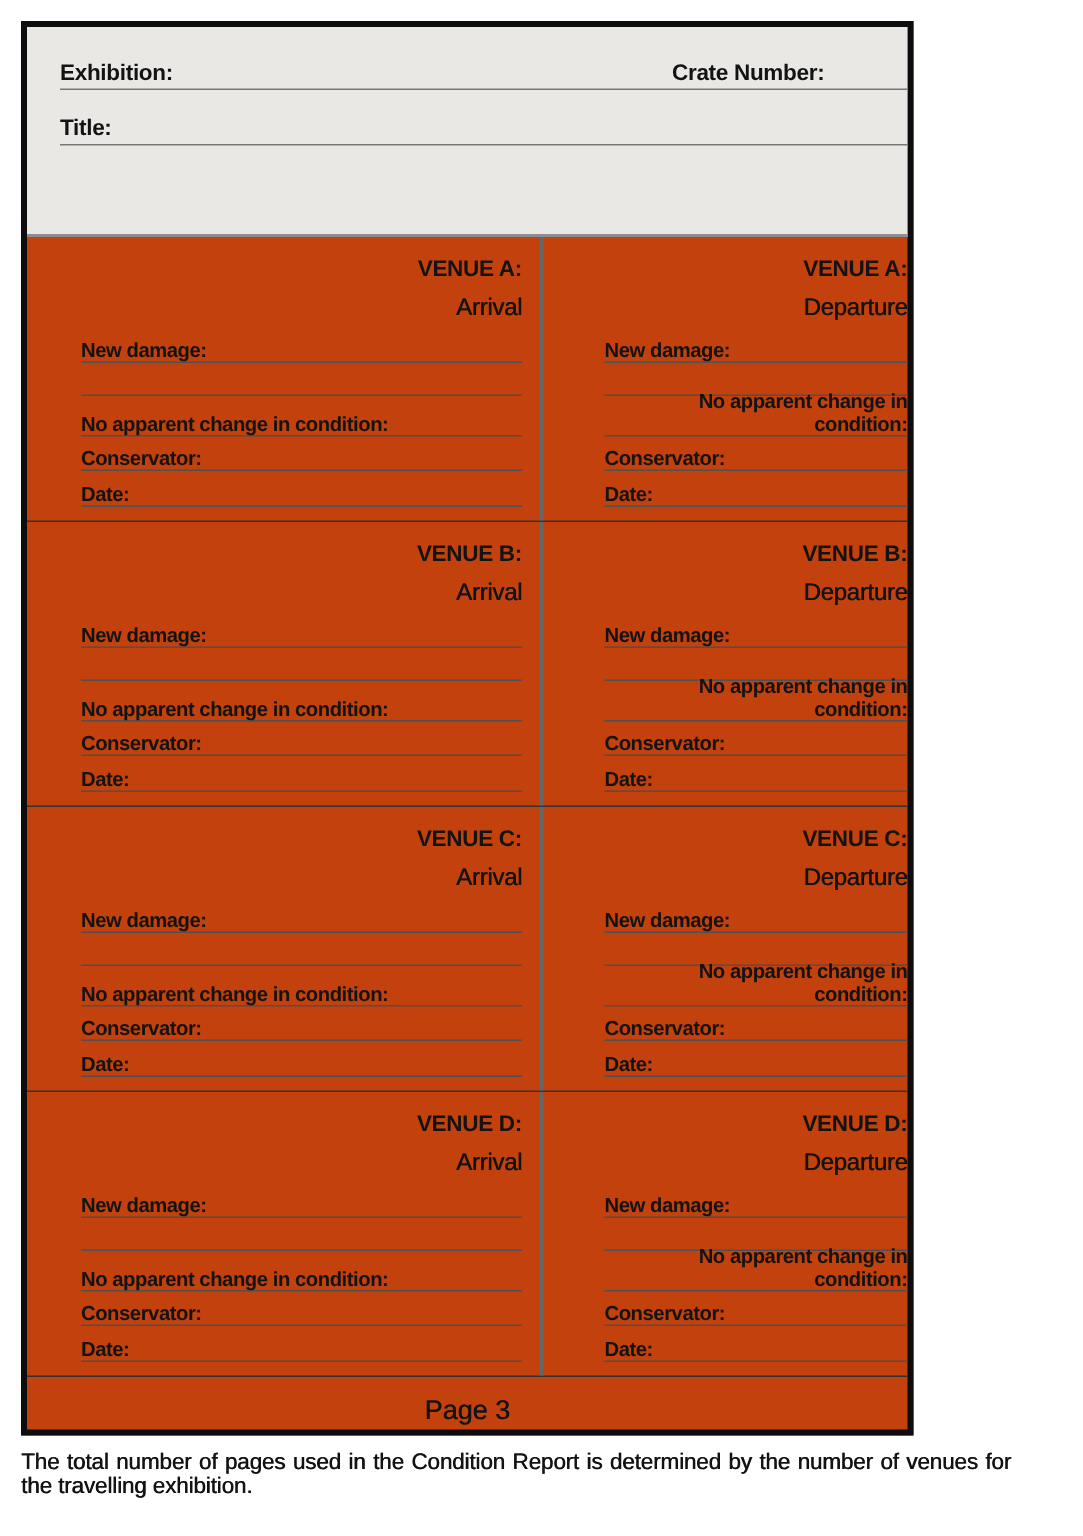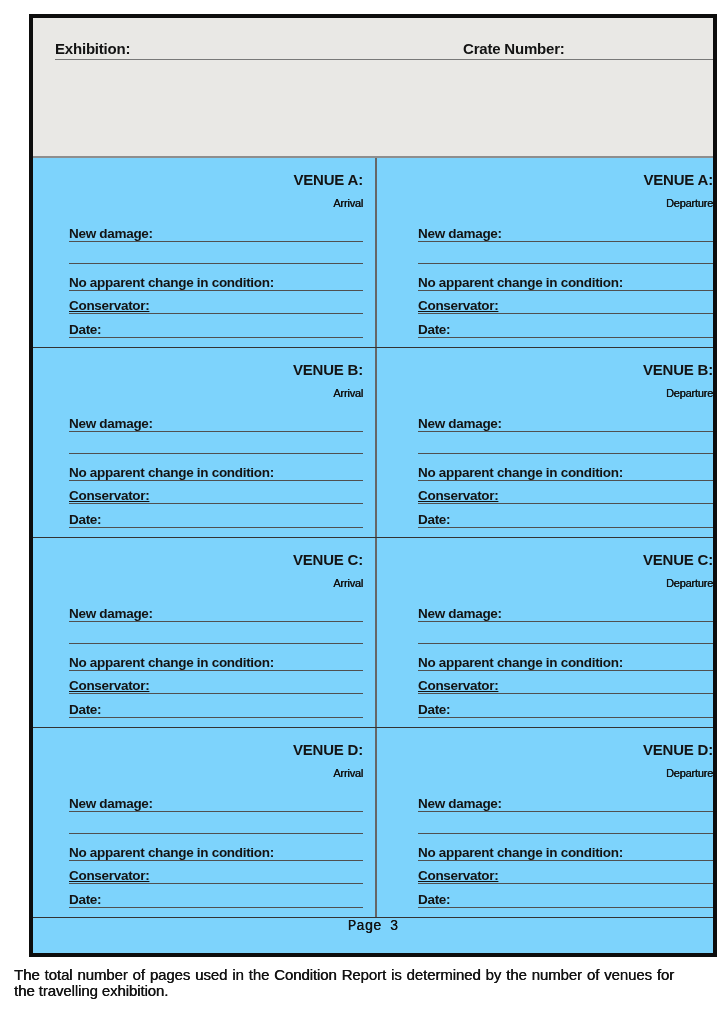--- a/index.html
+++ b/index.html
@@ -7,24 +7,23 @@
     width:722px; height:1024px;
     background:#ffffff;
     font-family:"Liberation Sans", sans-serif;
     color:#131313;
     position:relative;
   }
   .page { position:absolute; left:0; top:0; width:722px; height:1024px; background:#fff; }
 
   .form-box {
     position:absolute; left:14px; top:14px;
-    width:688px; height:943px;
+    width:595px; height:943px;
     border:4px solid #0d0d0d;
-    background:#7dd3fc;
-    margin-left:15px;
+    background:#c2410c;
   }
 
   
   .form-header {
     height:140px;
     background:#e9e8e5;
     border-bottom:2px solid #8e8e8e;
     padding:5px 0 0 22px;
   }
   .h-row {
@@ -43,40 +42,39 @@
     display:flex;
     height:190px;
     border-bottom:1px solid #333333;
     text-align:right;
   }
   .cell { height:100%; }
   .cell.left  { width:342px; padding:13px 12px 0 36px; }
   .cell.right { flex:1; border-left:2px solid #666666; padding:13px 0 0 41px; }
 
   .v-title { height:26px; font-size:15px; font-weight:700; letter-spacing:-0.2px; }
-  .v-dir   { height:23px; font-size:11px; letter-spacing:-0.2px;
+  .v-dir   { height:23px; font-size:16px; letter-spacing:-0.2px;
              text-shadow:0.35px 0 0 currentColor; }
   .f {
     height:22px;
     border-bottom:1px solid #505050;
     display:flex; align-items:flex-end;
     padding-bottom:0;
     font-size:13.5px; font-weight:700; letter-spacing:-0.3px;
   }
   .f.h27 { height:27px; }
-  .f.h23 { height:23px;text-decoration:underline; }
+  .f.h23 { height:23px; }
   .f.h24 { height:24px; }
 
   
   .page-row {
     height:33px;
-    display:flex; align-items:flex-start; justify-content:center;
-    font-size:14px;
+    display:flex; align-items:flex-end; justify-content:center;
+    font-size:18px;
     text-shadow:0.3px 0 0 currentColor;
-    font-family:Liberation Mono, monospace;
   }
 
   
   .note {
     position:absolute; left:14px; top:967px;
     width:660px;
     font-size:15px; line-height:15.5px;
     text-align:justify;
     text-shadow:0.35px 0 0 currentColor;
     letter-spacing:-0.1px;
@@ -86,20 +84,23 @@
 <body>
 
 <div class="page">
   <div class="form-box">
 
     <div class="form-header">
       <div class="h-row">
         <span class="h-label">Exhibition:</span>
         <span class="h-label second">Crate Number:</span>
       </div>
+      <div class="h-row">
+        <span class="h-label">Title:</span>
+      </div>
     </div>
 
     <div class="venue-row">
       <div class="cell left">
         <div class="v-title">VENUE A:</div>
         <div class="v-dir">Arrival</div>
         <div class="f">
             <span>New damage:</span>
           </div>
         <div class="f"></div>

